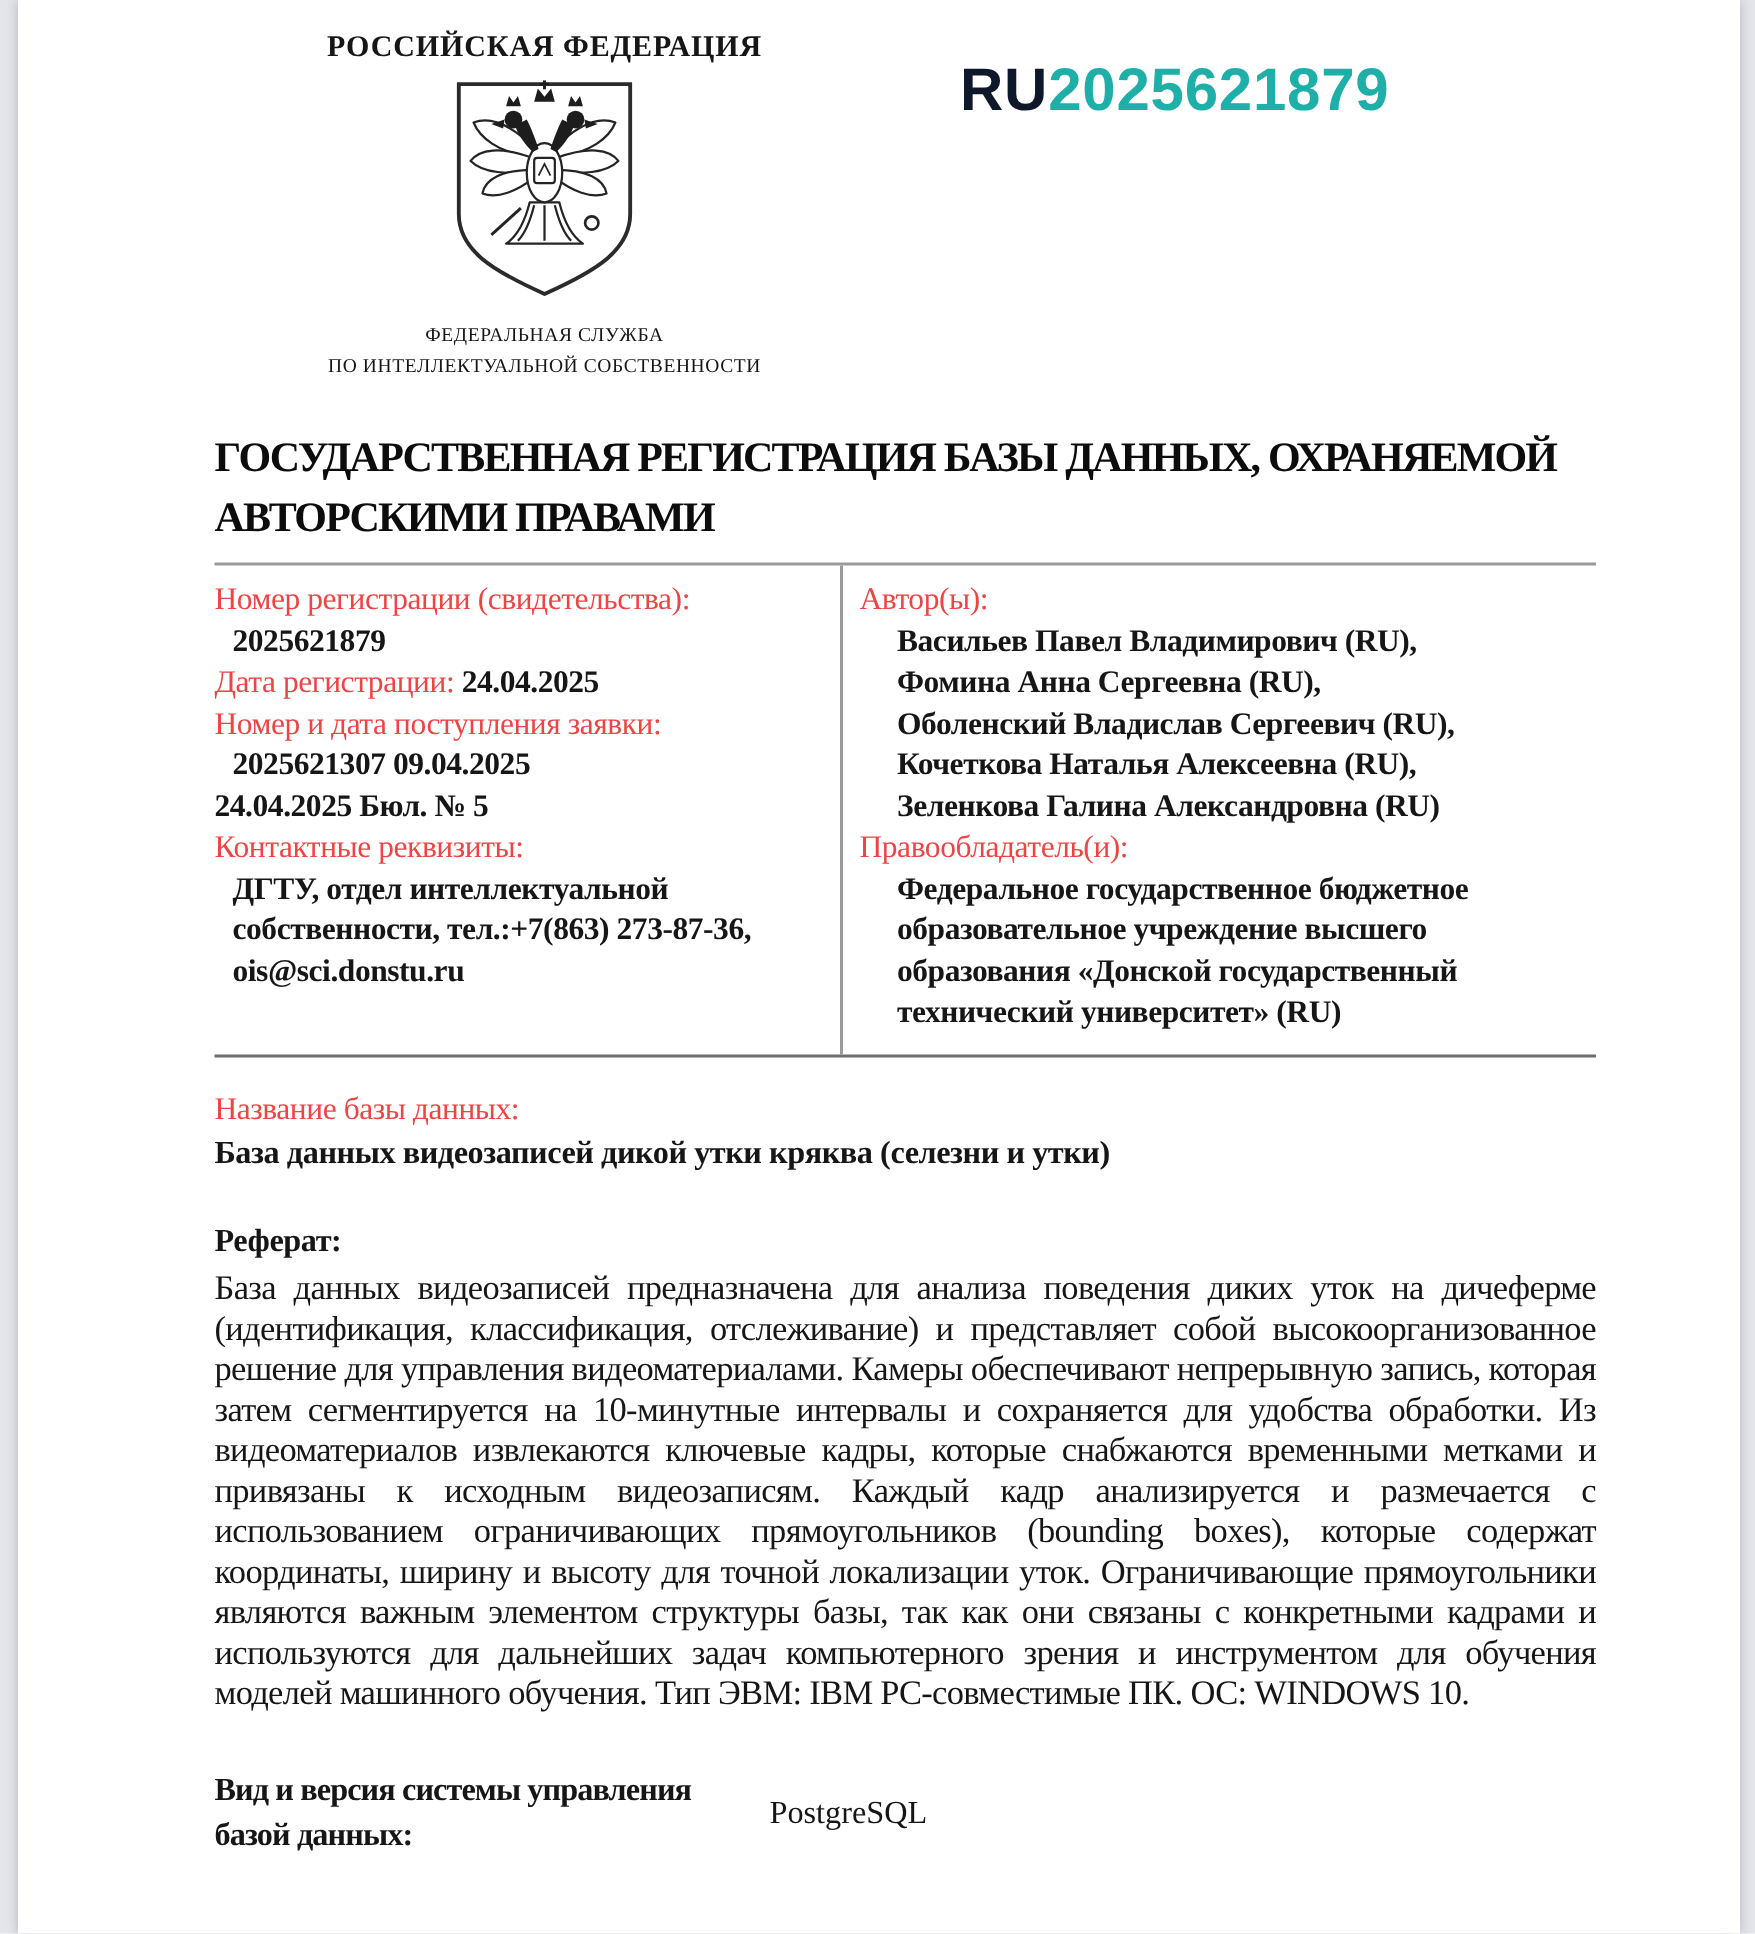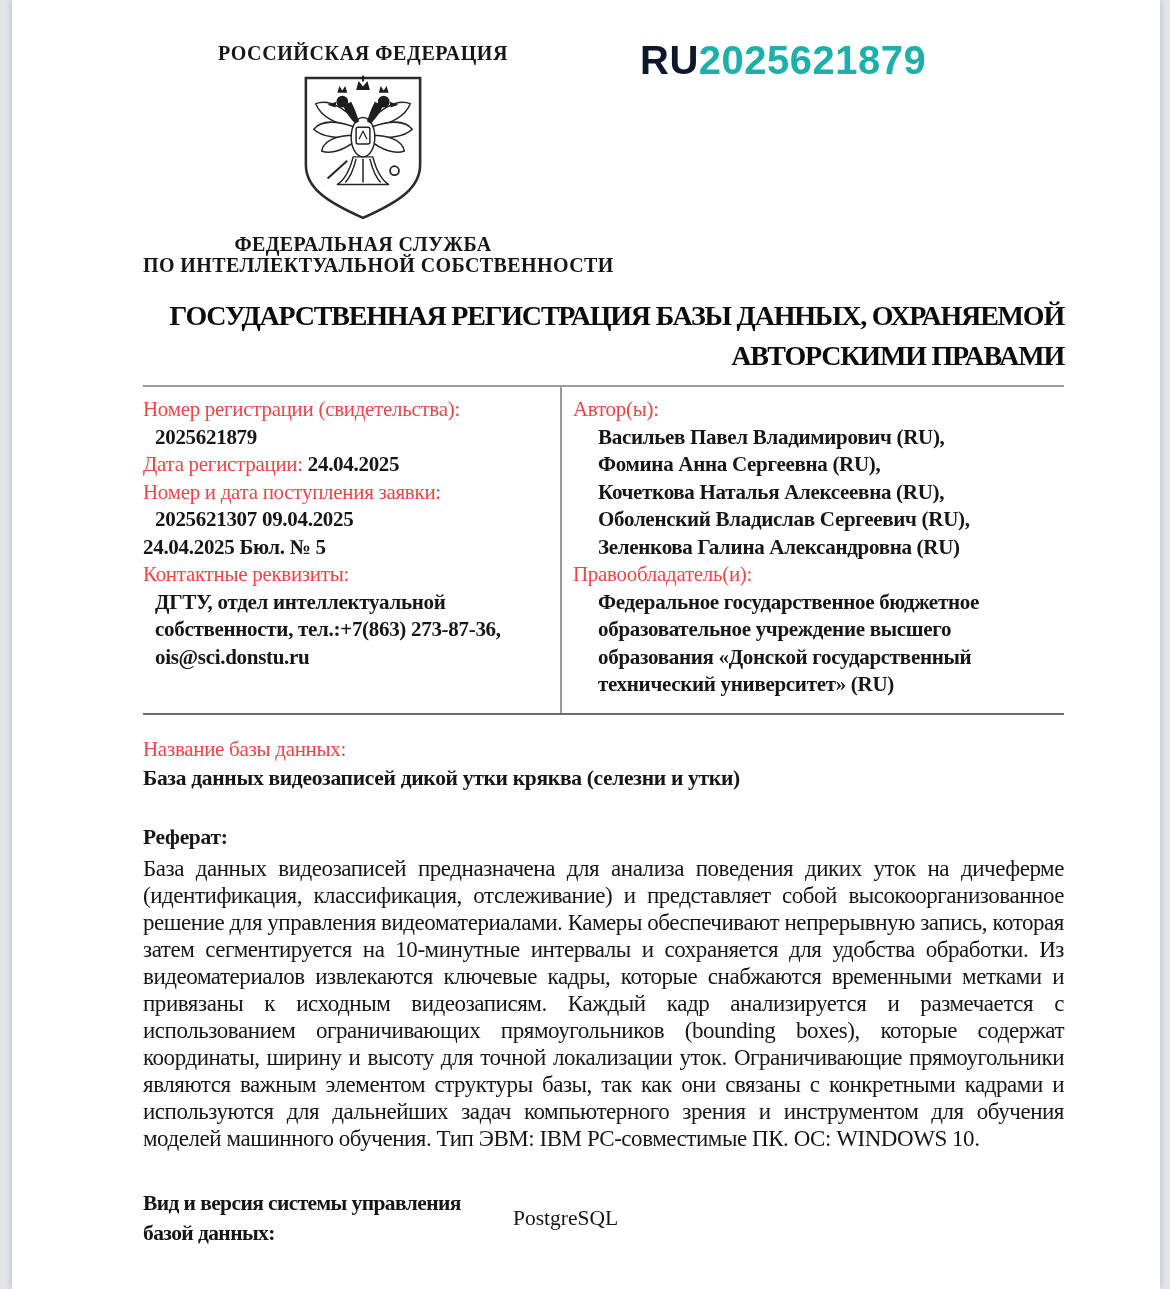--- a/index.html
+++ b/index.html
@@ -13,36 +13,36 @@
   .sheet {
     position:absolute; left:12px; top:0;
     width:1148px; height:1289px;
     background:#ffffff;
     box-shadow:0 0 7px rgba(60,60,80,.28);
     padding:0 96px 0 131px;
     overflow:hidden;
   }
   
   .masthead { position:relative; height:280px; }
-  .head-center { width:440px; text-align:center; padding-top:42px; }
+  .head-center { width:440px; text-align:center; padding-top:20px; }
   .country-label {
     font-weight:bold; font-size:20px; letter-spacing:.6px; white-space:nowrap;
   }
   .emblem { margin:9px auto 12px auto; width:130px; height:148px; }
-  .agency { font-weight:bold; font-size:20px; letter-spacing:.4px; line-height:21px; white-space:nowrap; }
+  .agency { font-weight:normal; font-size:13px; letter-spacing:.4px; line-height:21px; white-space:nowrap; }
   .reg-no {
     position:absolute; left:497px; top:38px;
     font-family:"Liberation Sans","DejaVu Sans",sans-serif;
     font-weight:bold; font-size:40px; letter-spacing:.5px; white-space:nowrap;
   }
   .reg-no .prefix { color:#0f172a; }
   
   .doc-title {
     width:921px; font-weight:bold; font-size:28px;
-    letter-spacing:-1.2px; line-height:40px; margin-top:16px; color:#0c0c0c;text-align:right;
+    letter-spacing:-1.2px; line-height:40px; margin-top:6px; color:#0c0c0c;
   }
   
   .info-table {
     margin-top:9px;
     border-top:2px solid #9a9a9a;
     border-bottom:2px solid #6d6d6d;
     display:grid; grid-template-columns:419px 1fr;
     font-size:21px; line-height:27.5px; letter-spacing:-.3px;
   }
   .cell-left  { border-right:2px solid #9a9a9a; padding:9px 18px 14px 0; }
@@ -137,22 +137,22 @@
       <div class="lbl">Номер и дата поступления заявки:</div>
       <div class="val ind12">2025621307 09.04.2025</div>
       <div class="val">24.04.2025 Бюл. № 5</div>
       <div class="lbl">Контактные реквизиты:</div>
       <div class="val ind12">ДГТУ, отдел интеллектуальной собственности, тел.:+7(863) 273-87-36, ois@sci.donstu.ru</div>
     </div>
     <div class="cell-right">
       <div class="lbl">Автор(ы):</div>
       <div class="val ind25">Васильев Павел Владимирович (RU),</div>
       <div class="val ind25">Фомина Анна Сергеевна (RU),</div>
+      <div class="val ind25">Оболенский Владислав Сергеевич (RU),</div>
       <div class="val ind25">Кочеткова Наталья Алексеевна (RU),</div>
-      <div class="val ind25">Оболенский Владислав Сергеевич (RU),</div>
       <div class="val ind25">Зеленкова Галина Александровна (RU)</div>
       <div class="lbl">Правообладатель(и):</div>
       <div class="val ind25">Федеральное государственное бюджетное образовательное учреждение высшего образования «Донской государственный технический университет» (RU)</div>
     </div>
   </div>
 
   <div class="db-name">
     <div class="lbl">Название базы данных:</div>
     <div class="val">База данных видеозаписей дикой утки кряква (селезни и утки)</div>
   </div>

